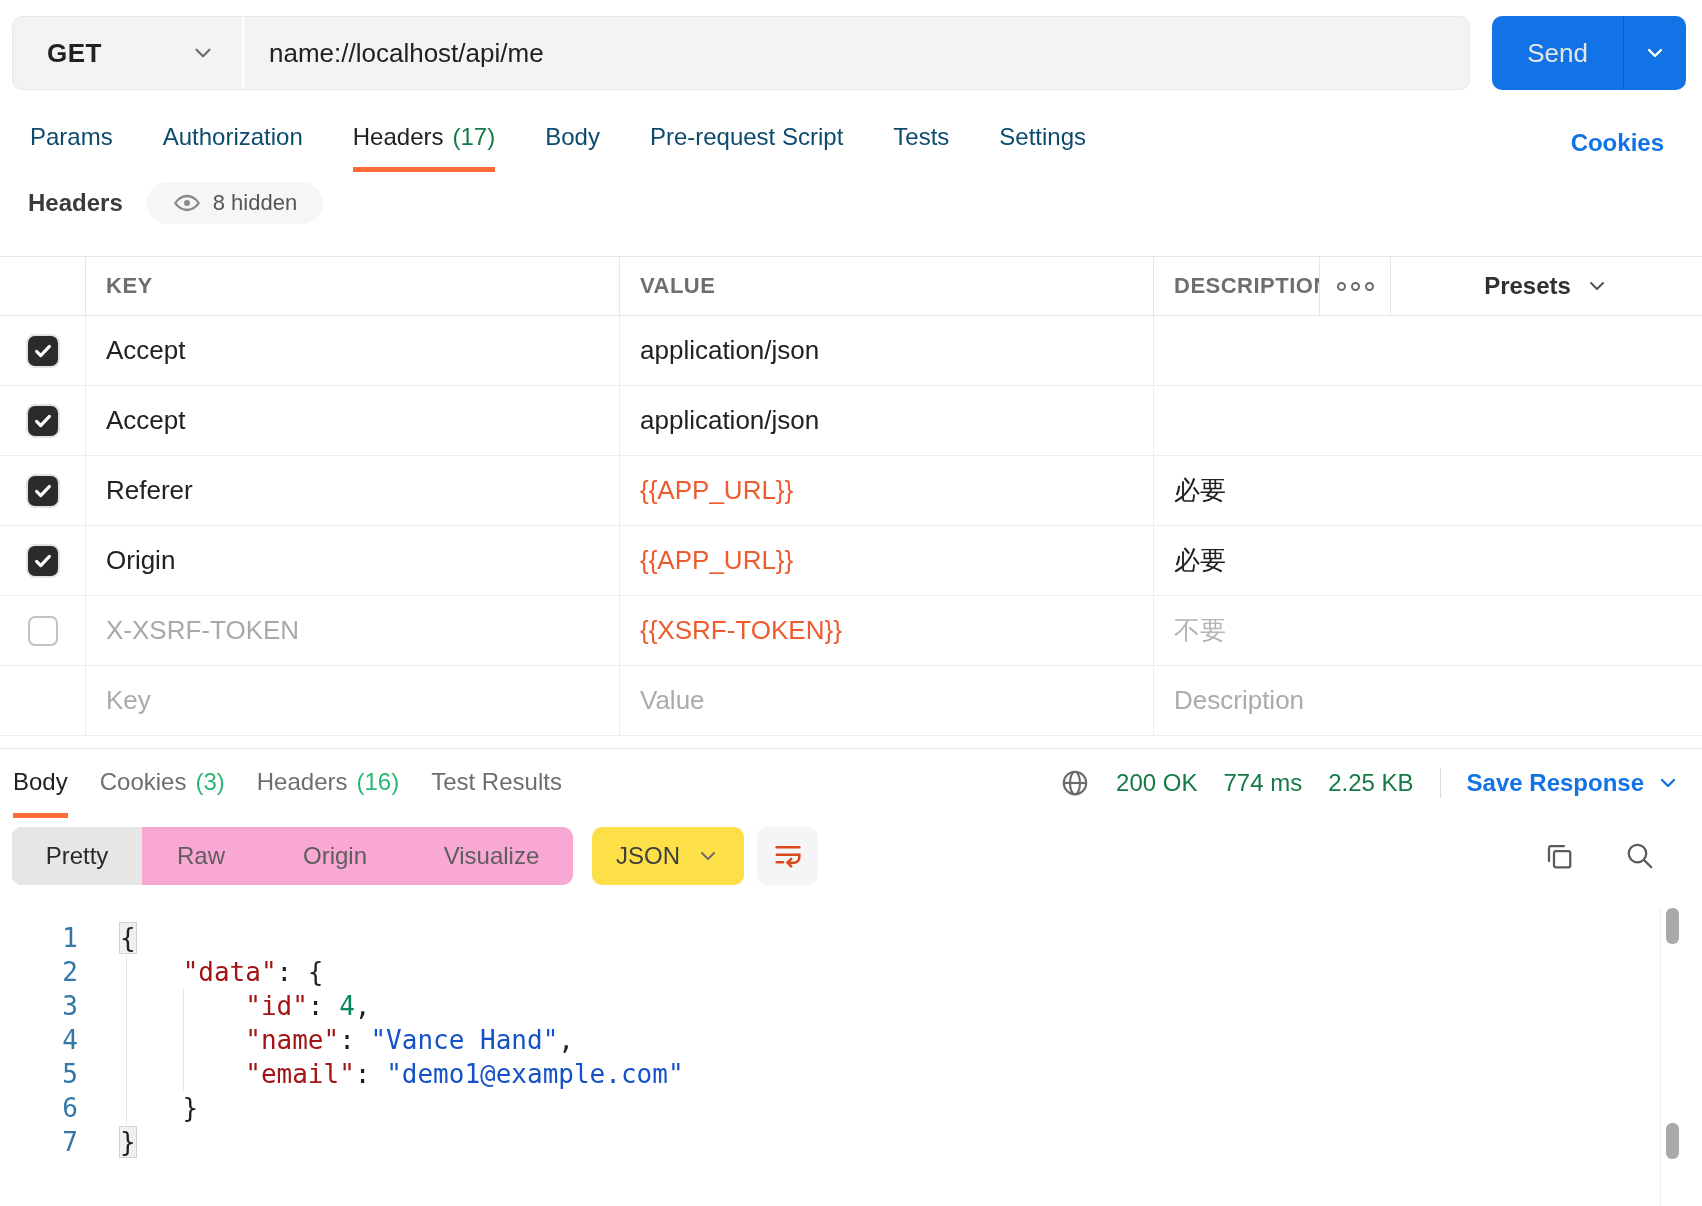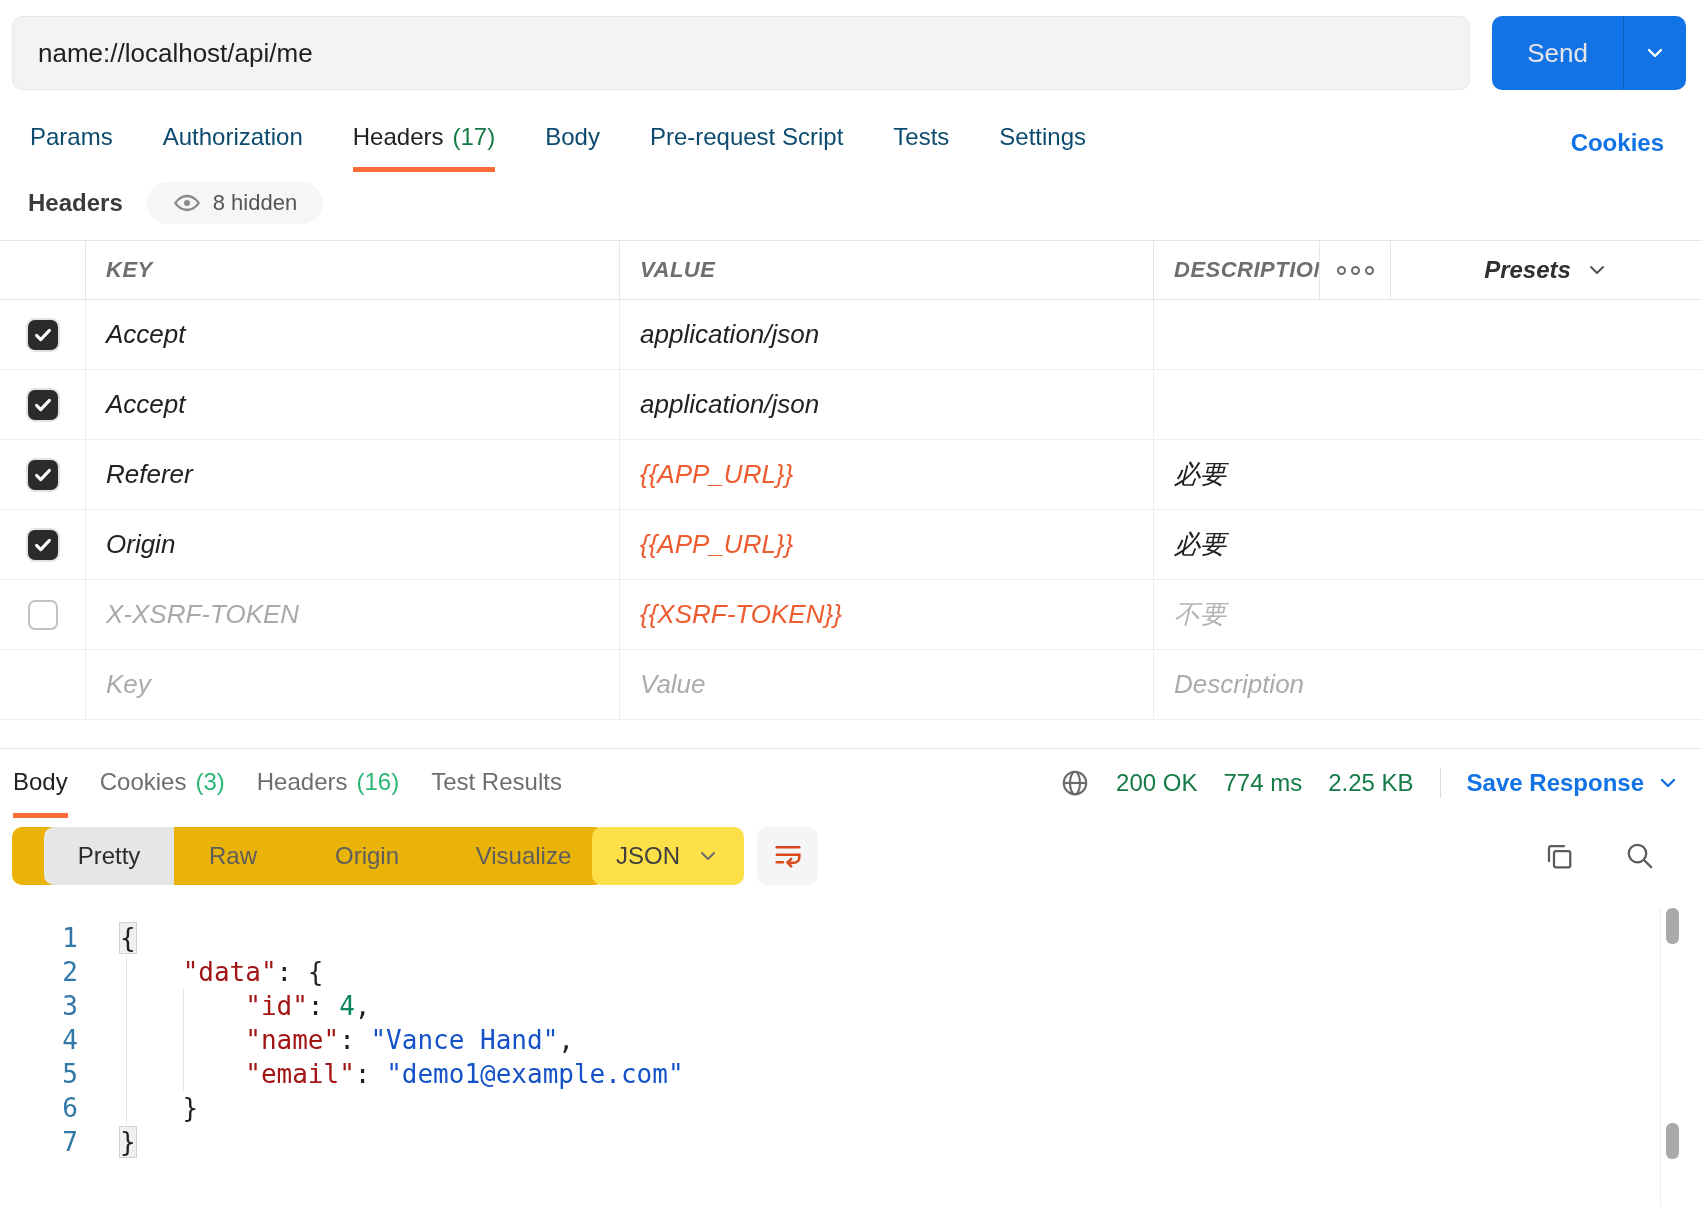--- a/index.html
+++ b/index.html
@@ -31,21 +31,21 @@
   .cookies-link{position:absolute;right:38px;top:129px;font-size:24px;font-weight:600;color:#1273E6;cursor:pointer;}
 
   
   .hdr-bar{position:absolute;left:28px;top:182px;height:42px;display:flex;align-items:center;gap:24px;}
   .hdr-title{font-size:24px;font-weight:600;color:#3B3B3B;}
   .pill{display:flex;align-items:center;gap:12px;background:#F6F6F6;border-radius:21px;
         height:42px;padding:0 26px;cursor:pointer;}
   .pill-text{font-size:22px;color:#555;}
 
   
-  .tbl{position:absolute;left:0;top:240px;width:1702px;font-style:italic;}
+  .tbl{position:absolute;left:0;top:256px;width:1702px;}
   .trow,.thead{display:flex;box-sizing:border-box;}
   .thead{height:60px;border-top:1px solid #E6E6E6;border-bottom:1px solid #E6E6E6;align-items:center;}
   .trow{height:70px;border-bottom:1px solid #EDEDED;align-items:center;}
   .c{height:100%;display:flex;align-items:center;box-sizing:border-box;overflow:hidden;}
   .c0{width:85px;justify-content:center;}
   .c1{width:534px;border-left:1px solid #EDEDED;padding-left:20px;}
   .c2{width:534px;border-left:1px solid #EDEDED;padding-left:20px;}
   .c3{width:166px;border-left:1px solid #EDEDED;padding-left:20px;}
   .c3x{flex:1;border-left:1px solid #EDEDED;padding-left:20px;}
   .thead .c1,.thead .c2,.thead .c3{border-left:1px solid #E6E6E6;}
@@ -73,22 +73,22 @@
         padding:12px 0 17px 0;border-bottom:5px solid transparent;}
   .rtab.active{color:#212121;border-bottom-color:#FF6C37;}
   .rtab .tab-count{color:#2BB673;}
   .resp-meta{position:absolute;right:22px;top:756px;height:54px;display:flex;align-items:center;gap:26px;}
   .stat{font-size:24px;color:#157A45;}
   .meta-div{width:1px;height:30px;background:#DCDCDC;}
   .save-resp{display:flex;align-items:center;gap:12px;color:#1273E6;font-size:24px;font-weight:600;cursor:pointer;}
 
   
   .toolbar{position:absolute;left:0;top:827px;height:58px;width:1702px;}
-  .segmented{position:absolute;left:12px;top:0;height:58px;width:561px;background:#eab308;
-             border-radius:10px;display:flex;padding-left:32px;}
+  .segmented{position:absolute;left:12px;top:0;height:58px;width:561px;background:#f9a8d4;
+             border-radius:10px;display:flex;}
   .seg{display:flex;align-items:center;justify-content:center;font-size:24px;color:#5E5E5E;cursor:pointer;}
   .seg.sel{background:#E6E6E6;border-radius:10px 0 0 10px;color:#2B2B2B;}
   .seg.s0{width:130px;}.seg.s1{width:118px;}.seg.s2{width:150px;}.seg.s3{width:163px;}
   .json-box{position:absolute;left:592px;top:0;width:152px;height:58px;background:#fde047;border-radius:10px;
             display:flex;align-items:center;justify-content:center;gap:16px;font-size:24px;color:#3F3F3F;cursor:pointer;}
   .wrap-box{position:absolute;left:757px;top:0;width:61px;height:58px;background:#F5F5F5;border-radius:10px;
             display:flex;align-items:center;justify-content:center;cursor:pointer;}
   .icon-btn{position:absolute;top:8px;width:42px;height:42px;display:flex;align-items:center;
             justify-content:center;cursor:pointer;}
   .icon-copy{left:1538px;}
@@ -111,20 +111,26 @@
   .sb-border{position:absolute;left:1660px;top:908px;width:1px;height:298px;background:#ECECEC;}
   .sb-thumb{position:absolute;left:1666px;width:13px;height:36px;background:#A9A9A9;border-radius:6px;cursor:pointer;}
   .sb1{top:908px;}.sb2{top:1123px;}
 </style>
 </head>
 <body>
 
 <div class="canvas">
 
   <div class="url-bar">
+    <div class="method">
+      <span class="method-label">GET</span>
+      <svg width="26" height="26" viewBox="0 0 24 24" fill="none" stroke="#6B6B6B" stroke-width="2" stroke-linecap="round" stroke-linejoin="round">
+          <polyline points="6 9 12 15 18 9"></polyline>
+        </svg>
+    </div>
     <div class="url-text">
       <span>name://localhost/api/me</span>
     </div>
   </div>
   <div class="send-btn">
     <div class="send-main">Send</div>
     <div class="send-split">
       <svg width="24" height="24" viewBox="0 0 24 24" fill="none" stroke="#fff" stroke-width="2.4" stroke-linecap="round" stroke-linejoin="round">
           <polyline points="6 9 12 15 18 9"></polyline>
         </svg>

